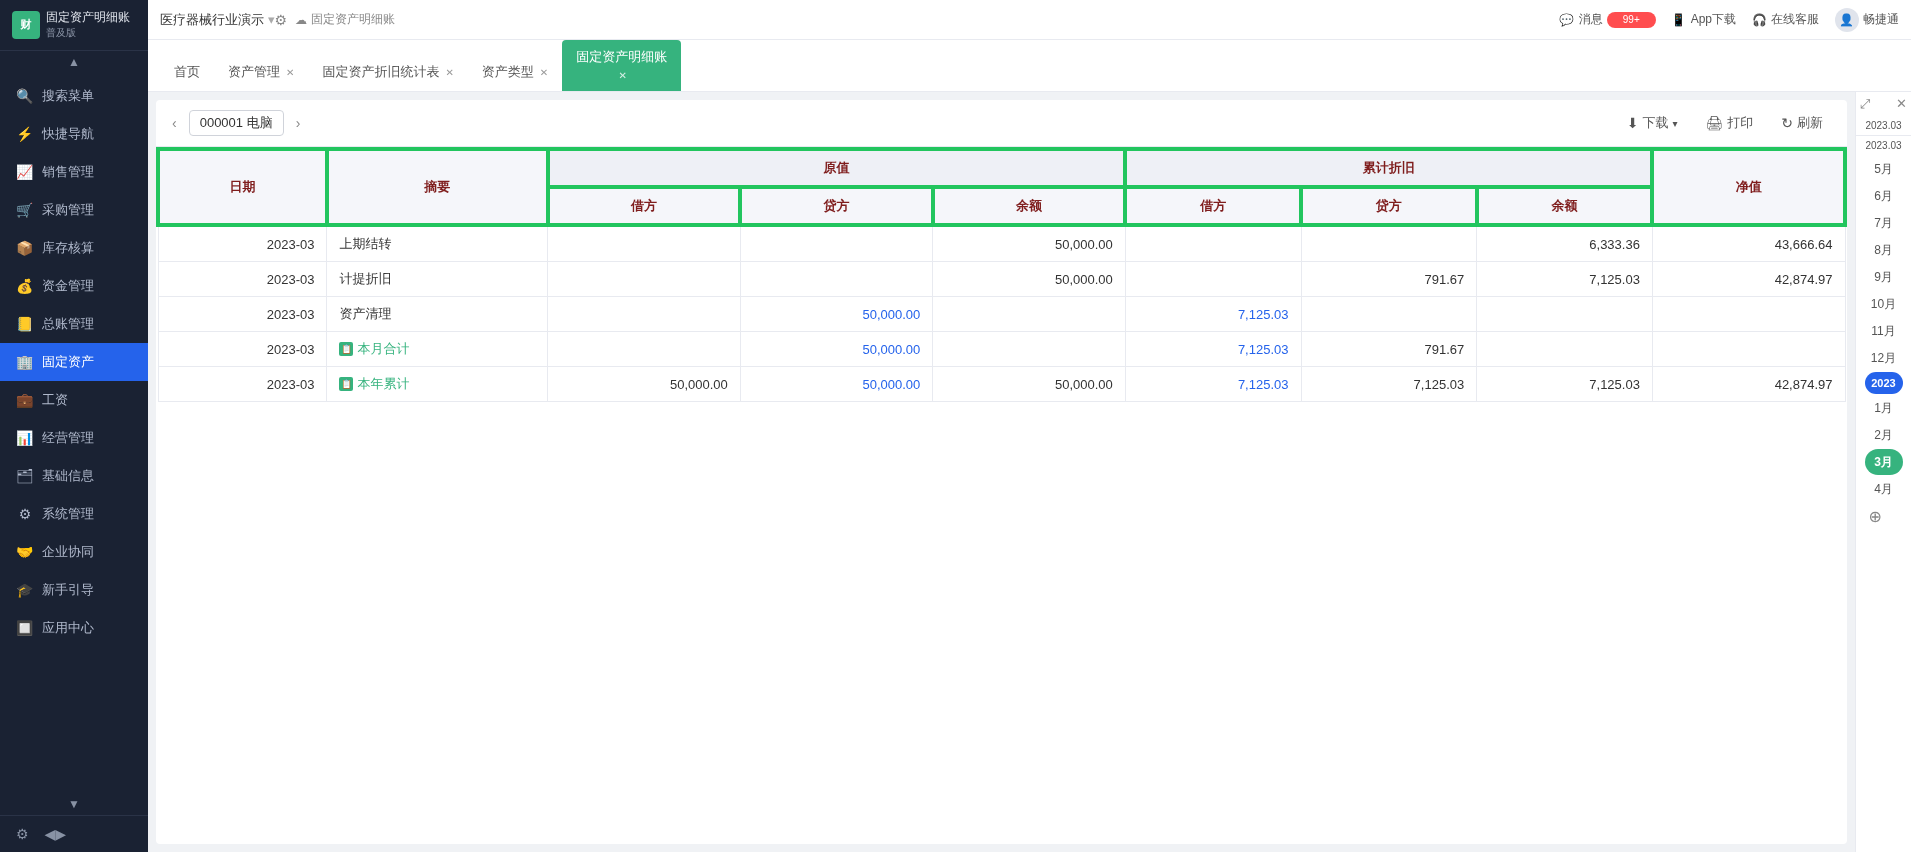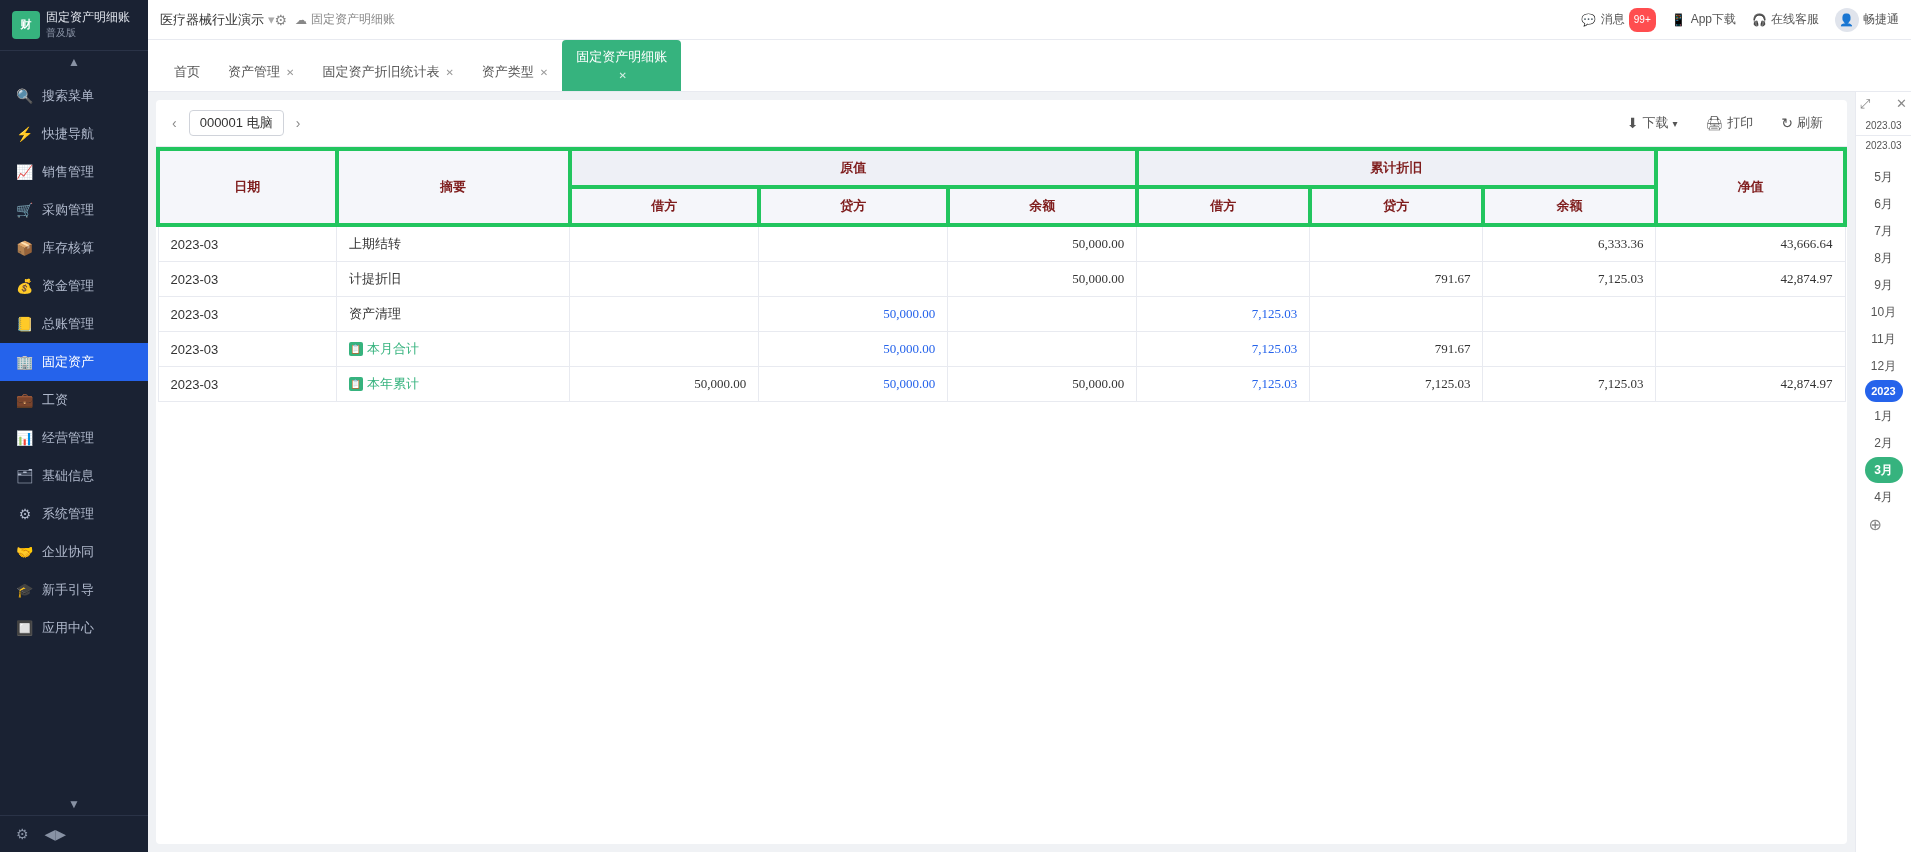--- a/index.html
+++ b/index.html
@@ -87,23 +87,23 @@
     }
     .header-right-item {
       display: flex; align-items: center; gap: 4px;
       color: #555; font-size: 12px; cursor: pointer;
     }
     .badge {
       background: #ff4d4f;
       color: white;
       font-size: 10px;
       border-radius: 8px;
-      padding: 0 5px;
+      padding: 0 16px;
       min-width: 18px;
-      height: 24px;
+      height: 16px;
       display: inline-flex; align-items: center; justify-content: center;
     }
     .header-avatar {
       width: 24px; height: 24px;
       background: #e0e4ec;
       border-radius: 50%;
       display: flex; align-items: center; justify-content: center;
       color: #888; font-size: 12px;
     }
 
@@ -207,26 +207,26 @@
       padding: 8px 12px;
       text-align: center;
       border: 4px solid #22c55e;
       white-space: nowrap;
     }
     thead th.group-header {
       background: #eef0f6;
     }
     tbody td {
       padding: 8px 12px;
-      text-align: left;
+      text-align: right;
       border: 1px solid #e8eaf0;
       color: #333;
     }
     tbody td.left { text-align: left; }
-    tbody td.right { text-align: right; font-family: Liberation Serif, serif; }
+    tbody td.right { text-align: right; }
     tbody td.blue { color: #2563eb; }
     .month-tag {
       display: inline-flex; align-items: center; gap: 4px;
       color: #36b37e;
     }
     .month-tag-icon {
       width: 14px; height: 14px;
       background: #36b37e;
       border-radius: 2px;
       display: inline-flex; align-items: center; justify-content: center;
@@ -564,21 +564,21 @@
             </tbody>
         </table>
       </div>
     </div>
 
     <div class="timeline-panel" style="position:relative; padding-top: 24px;">
       <span class="timeline-close">✕</span>
       <span class="timeline-maximize">⤢</span>
       <div class="timeline-header">2023.03</div>
       <div class="timeline-header" style="border-bottom:none;">2023.03</div>
-      <div style="margin-top:8px;" id="timeline-months">
+      <div style="" id="timeline-months">
 
       <div class="timeline-month">5月</div>
           <div class="timeline-month">6月</div>
           <div class="timeline-month">7月</div>
           <div class="timeline-month">8月</div>
           <div class="timeline-month">9月</div>
           <div class="timeline-month">10月</div>
           <div class="timeline-month">11月</div>
           <div class="timeline-month">12月</div>
           <div class="timeline-month year-label">2023</div>

